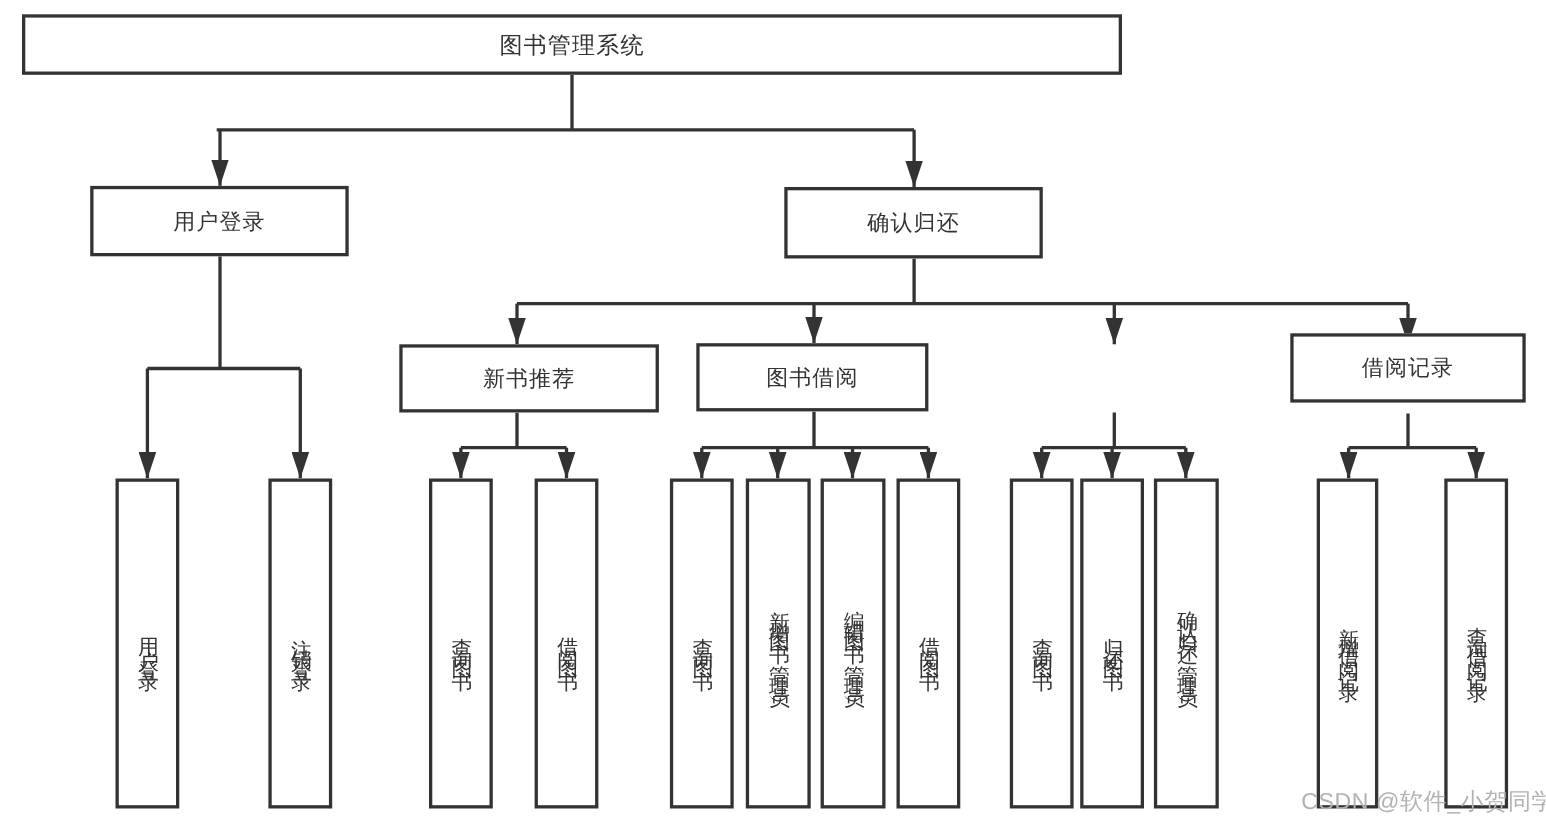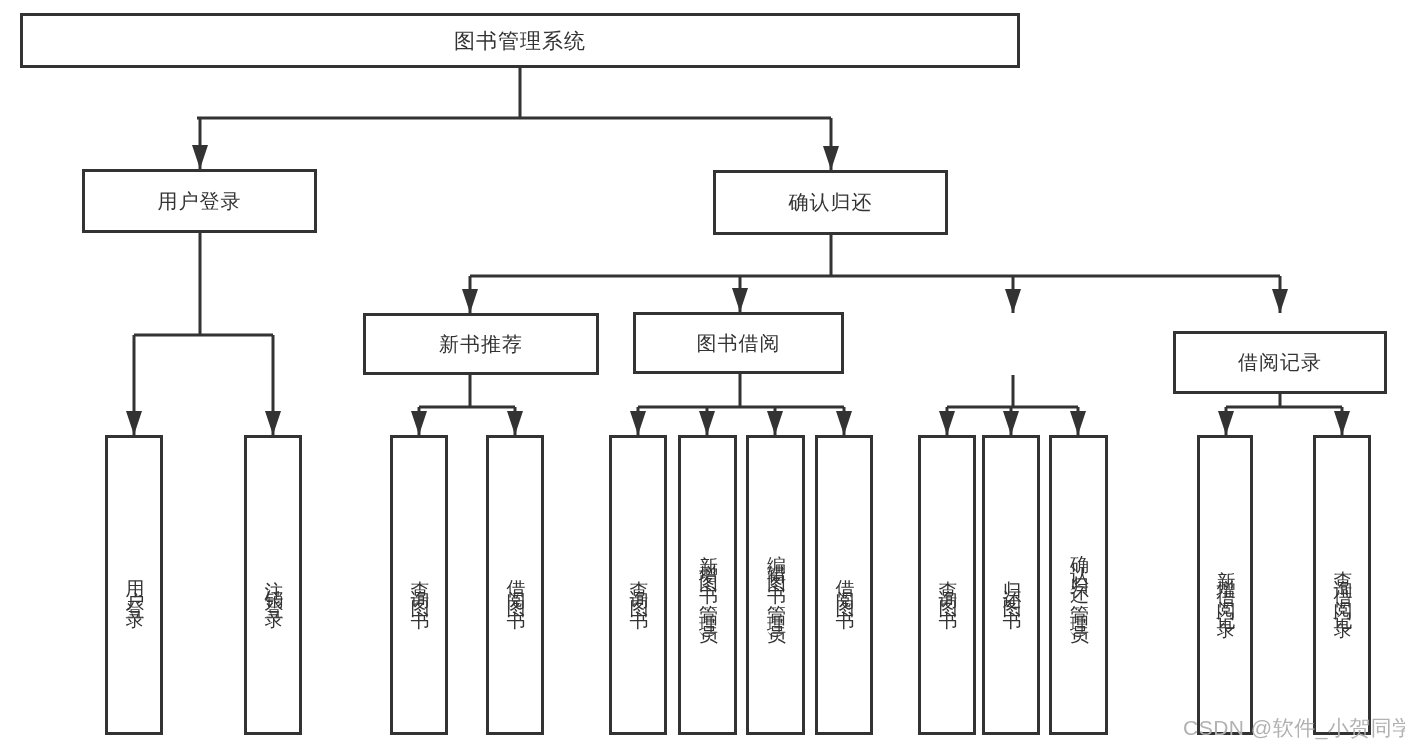--- a/index.html
+++ b/index.html
@@ -26,21 +26,20 @@
     justify-content: center;
     z-index: 2;
     color: #333333;
   }
   .node span {
     display: block;
     text-align: right;
     font-size: 20px;
     letter-spacing: 1px;
     white-space: nowrap;
-    font-family: Liberation Mono, monospace;
   }
   .node.root span { font-size: 21px; }
   .node.vert span {
     writing-mode: vertical-rl;
     text-orientation: mixed;
     font-size: 19px;
     letter-spacing: 10px;
     white-space: normal;
   }
   .watermark {
@@ -112,21 +111,21 @@
   <div class="node" style="left:713px; top:170px; width:235px; height:65px;">
     <span>确认归还</span>
   </div>
 
   <div class="node" style="left:363px; top:313px; width:236px; height:62px;">
     <span>新书推荐</span>
   </div>
   <div class="node" style="left:633px; top:312px; width:211px; height:62px;">
     <span>图书借阅</span>
   </div>
-  <div class="node" style="left:1173px; top:331px; width:214px; height:63px;">
+  <div class="node" style="left:1173px; top:303px; width:214px; height:63px;">
     <span>借阅记录</span>
   </div>
 
   <div class="node vert" style="left:105px; top:435px; width:58px; height:300px;">
     <span>用户登录</span>
   </div>
   <div class="node vert" style="left:244px; top:435px; width:58px; height:300px;">
     <span>注销登录</span>
   </div>
 

